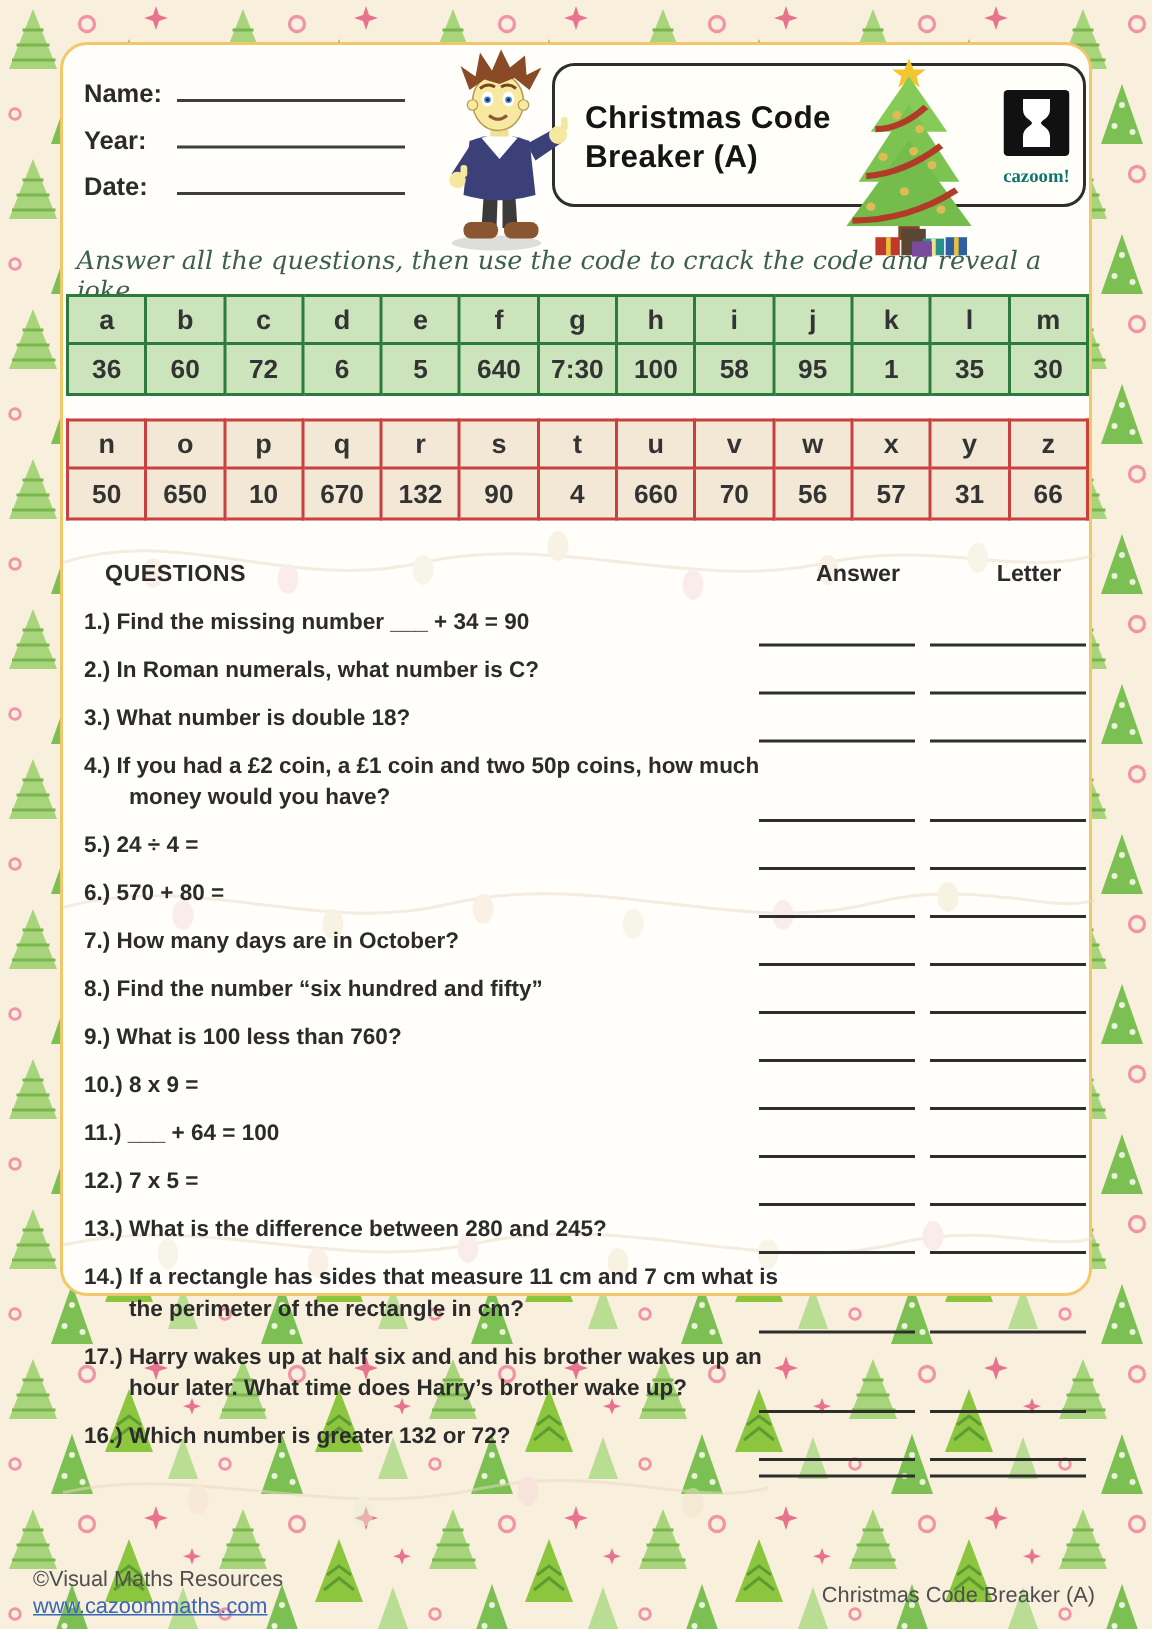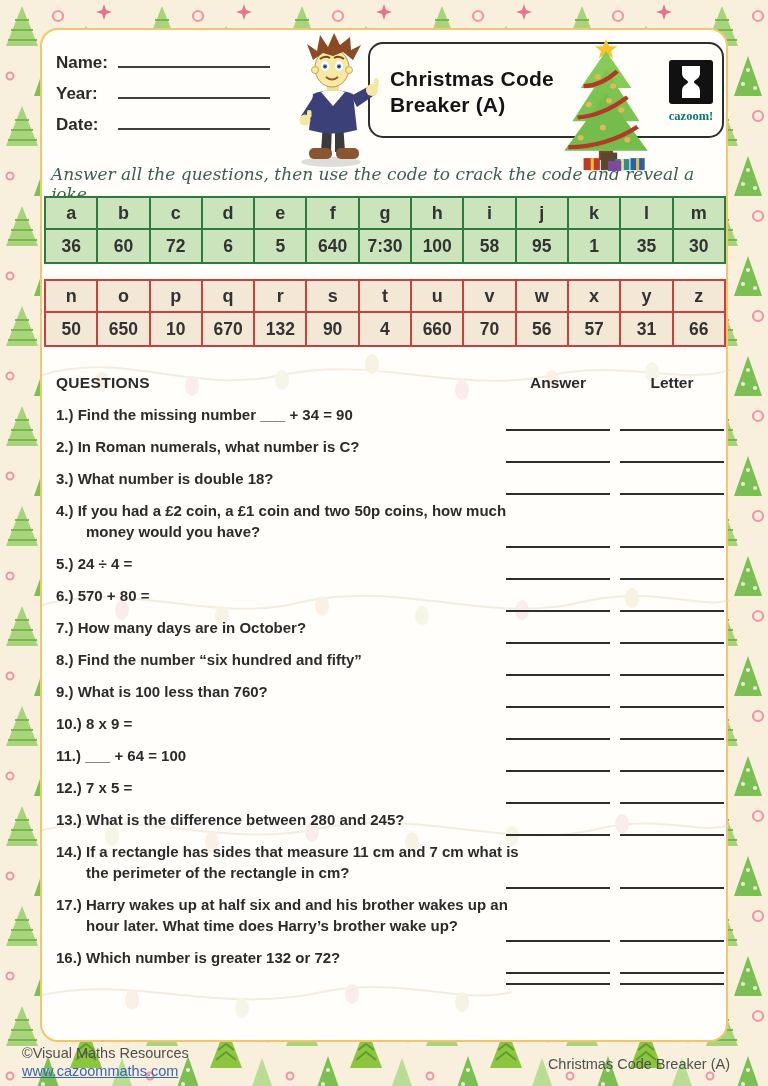--- a/index.html
+++ b/index.html
@@ -2,21 +2,21 @@
 <html><head>
 <meta charset="utf-8">
 <style>
   html,body{margin:0;padding:0;}
   body{
     width:768px;height:1086px;position:relative;overflow:hidden;
     font-family:"Liberation Sans",sans-serif;background:#f8efdc;
   }
   #bg{position:absolute;left:0;top:0;z-index:0;}
   .content-card{
-    position:absolute;left:40px;top:28px;width:688px;height:1014px;
+    position:absolute;left:40px;top:28px;width:688px;height:836px;
     background:#fffefa;border:2.5px solid #f2c76a;border-radius:18px;
     box-sizing:border-box;z-index:1;
   }
   .lights{position:absolute;left:0;top:0;z-index:0;pointer-events:none;}
   
   .id-block{position:absolute;left:14px;top:16px;z-index:2;}
   .id-row{height:31px;white-space:nowrap;}
   .id-label{display:inline-block;width:58px;font-size:17px;font-weight:700;color:#2b2b2b;}
   .id-line{display:inline-block;width:152px;border-bottom:2px solid #3f3f3f;height:20px;margin-left:4px;}
   .boy{position:absolute;left:230px;top:2px;z-index:3;}
@@ -41,21 +41,21 @@
     text-align:center;color:#333;z-index:2;
   }
   .code-table td{padding:0;}
   .t-green{top:166px;}
   .t-green td{border:2.4px solid #2c7a3c;background:#cbe4bc;}
   .t-red{top:249px;}
   .t-red td{border:2.4px solid #c94040;background:#f3e7d6;}
   .row-letters td{height:30px;font-size:18px;font-weight:700;}
   .row-values td{height:32px;font-size:17.5px;font-weight:700;}
   
-  .q-head{position:absolute;left:14px;top:344px;width:668px;display:flex;z-index:2;justify-content:space-between;}
+  .q-head{position:absolute;left:28px;top:344px;width:668px;display:flex;z-index:2;justify-content:space-between;}
   .q-head .spacer{flex:1;}
   .q-heading{font-size:15.5px;font-weight:700;color:#2b2b2b;letter-spacing:.3px;}
   .col-h{width:104px;text-align:center;font-size:15.5px;font-weight:700;color:#2b2b2b;}
   .col-gap-h{width:10px;}
   .q-list{position:absolute;left:14px;top:374px;width:668px;z-index:2;}
   .q-row{position:relative;padding-bottom:11px;}
   .q-text{
     width:452px;font-size:15px;line-height:21px;font-weight:700;color:#2b2b2b;
     padding-left:30px;text-indent:-30px;
   }

